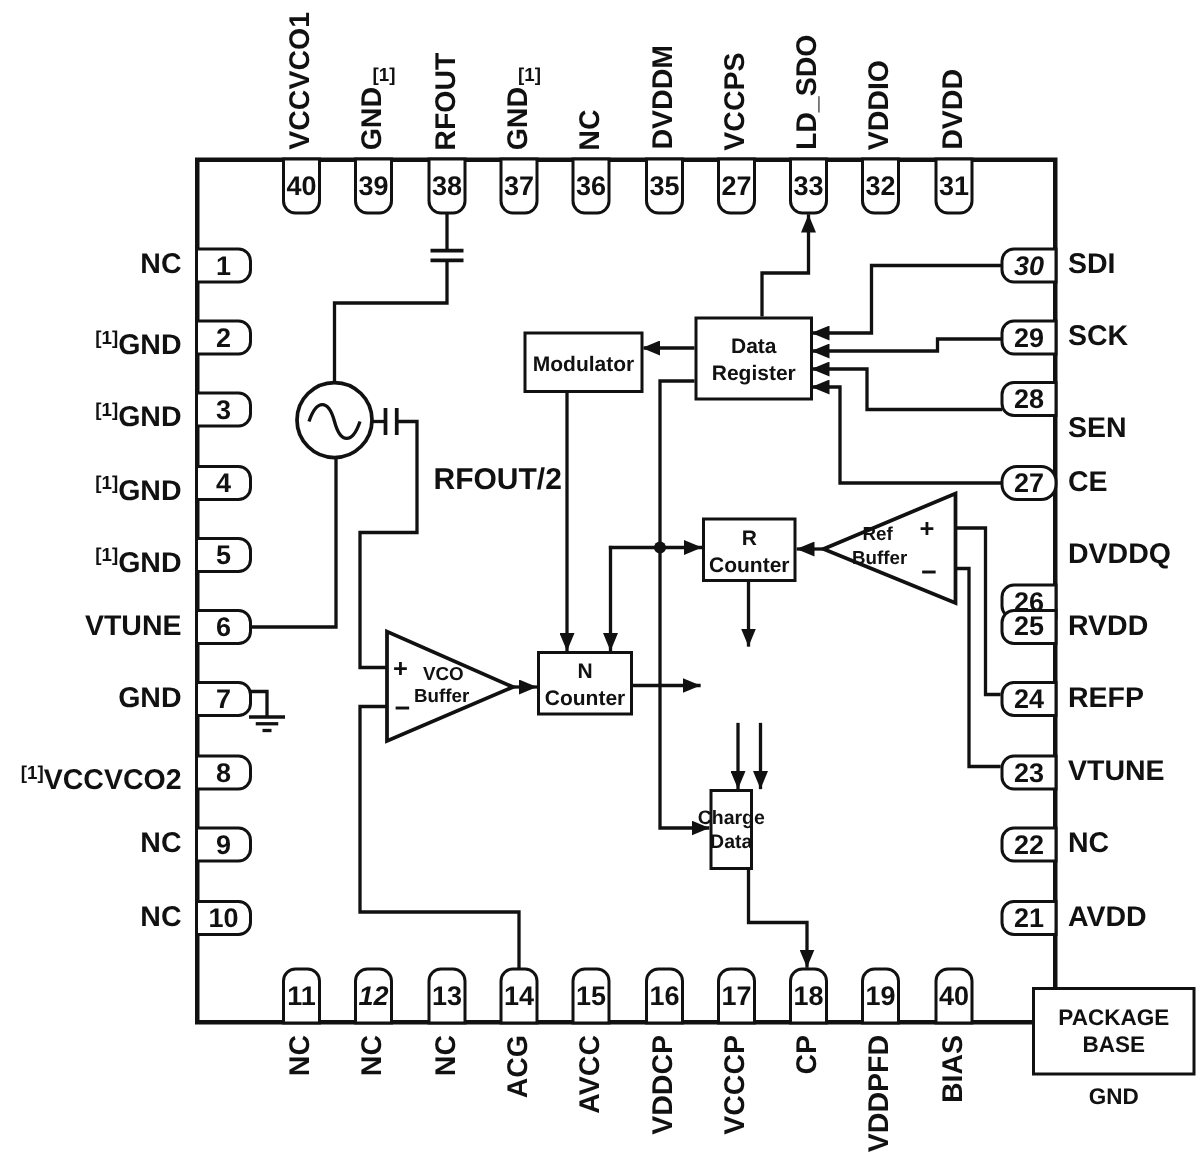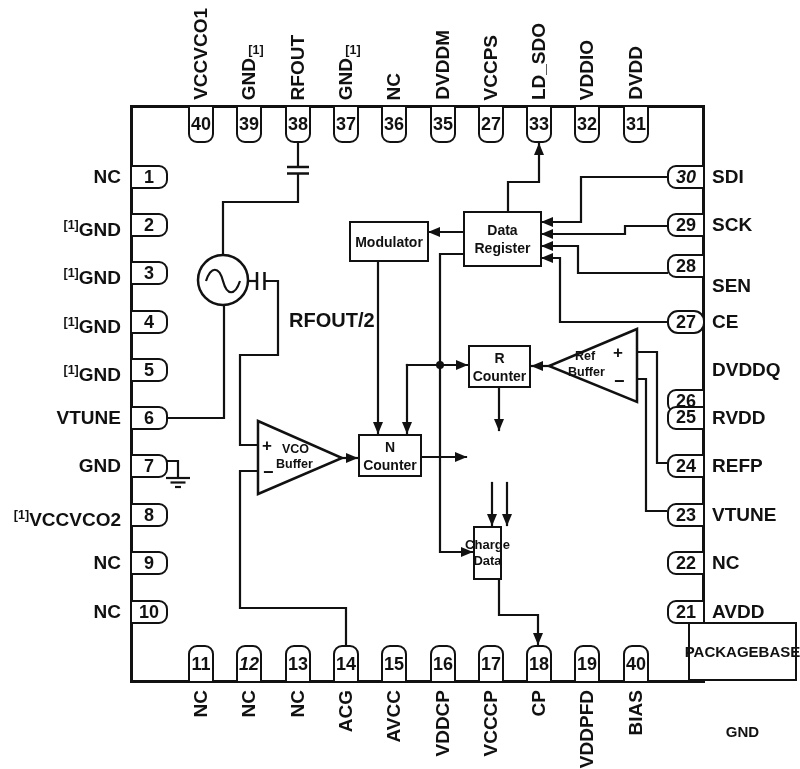--- a/index.html
+++ b/index.html
@@ -27,22 +27,22 @@
   .sl-left{left:0;width:124px;text-align:right;padding-right:3px;}
   .sl-right{left:712px;width:86px;text-align:left;}
   .ssup{font-size:12.5px;vertical-align:7px;font-weight:bold;}
   .block{position:absolute;background:#fff;border:2.5px solid #111;box-sizing:border-box;
          display:flex;flex-direction:column;align-items:center;justify-content:center;
          text-align:center;font-weight:bold;}
   .fs14{font-size:14px;line-height:18px;}
   .fs12{font-size:12px;line-height:14.5px;}
   .fs13{font-size:13px;line-height:16px;}
   .rfout2{position:absolute;left:289px;top:309px;font-size:20px;font-weight:bold;}
-  .pkg{position:absolute;left:688px;top:622px;width:109px;height:59px;background:#fff;
-       border:2.5px solid #111;box-sizing:border-box;display:flex;flex-direction:row;
+  .pkg{position:absolute;left:688px;top:658px;width:109px;height:59px;background:#fff;
+       border:2.5px solid #111;box-sizing:border-box;display:flex;flex-direction:column;
        align-items:center;justify-content:center;font-size:15px;line-height:18px;font-weight:bold;}
   .pkg-gnd{position:absolute;left:688px;top:723px;width:109px;text-align:center;
            font-size:15px;font-weight:bold;}
 </style>
 </head>
 <body>
 
 <div id="stage">
 
   <svg width="800" height="769" viewBox="0 0 800 769">

